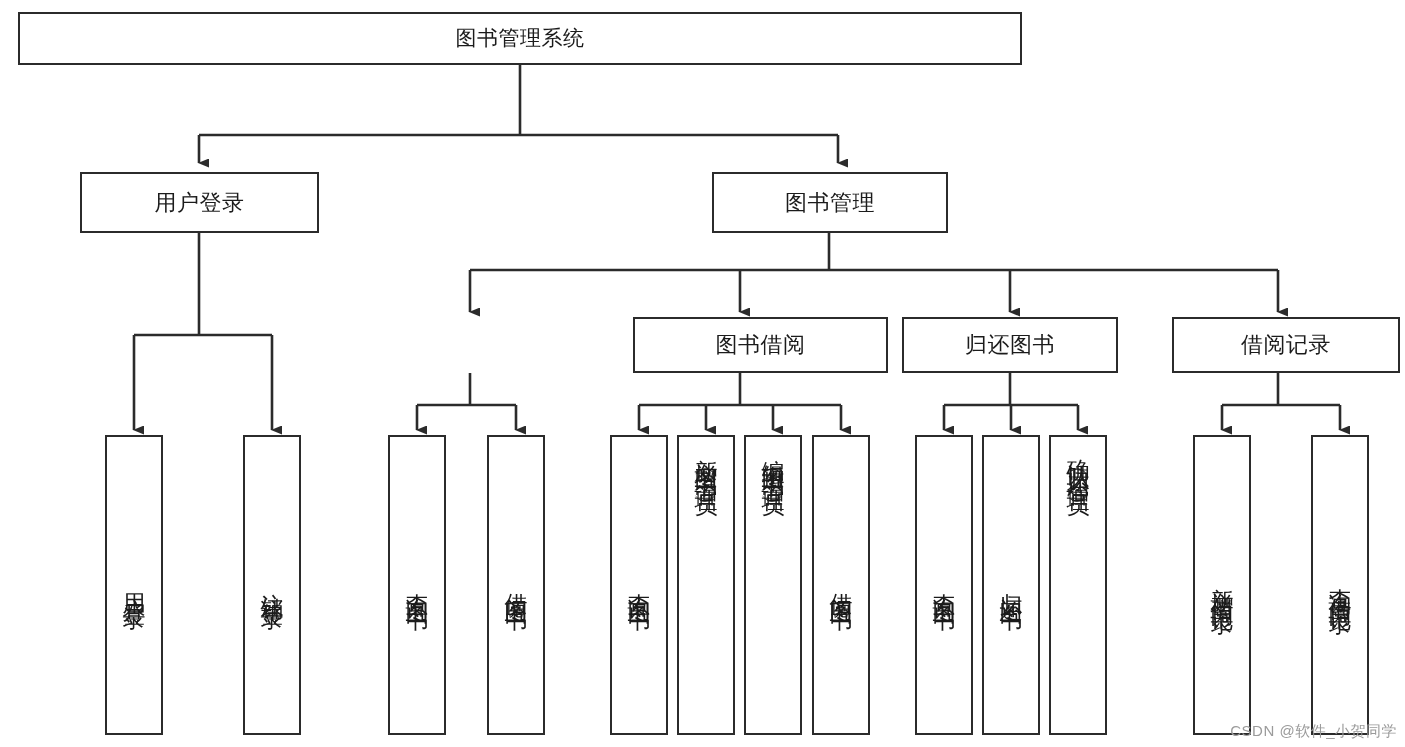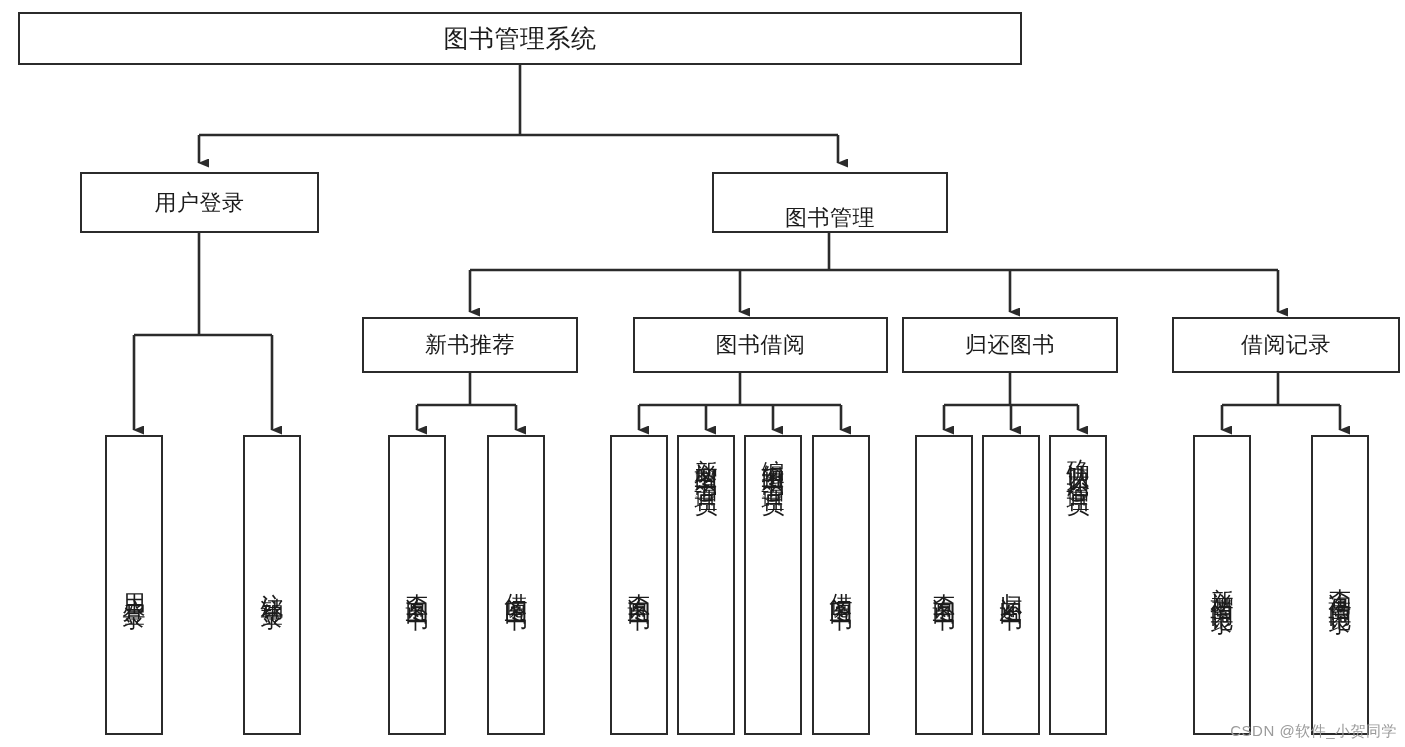--- a/index.html
+++ b/index.html
@@ -44,21 +44,21 @@
     text-align: center;
     line-height: 1.18;
     white-space: nowrap;
   }
   
   .node.horiz .node-label {
     font-size: 22px;
     letter-spacing: 0.5px;
   }
   .node.root .node-label {
-    font-size: 25px;
+    font-size: 21px;
   }
   
   .node.vert {
     align-items: flex-start;
     justify-content: center;
     padding-top: 4px;
   }
   .node.vert .node-label {
     writing-mode: vertical-rl;
     text-orientation: upright;
@@ -139,27 +139,24 @@
   </svg>
 
   <div class="node horiz root" style="left:18px; top:12px; width:1004px; height:53px;">
     <span class="node-label">图书管理系统</span>
   </div>
 
   <div class="node horiz" style="left:80px; top:172px; width:239px; height:61px;">
     <span class="node-label">用户登录</span>
   </div>
 
-  <div class="node horiz" style="left:712px; top:172px; width:236px; height:61px;align-items:flex-end;">
+  <div class="node horiz" style="left:712px; top:172px; width:236px; height:61px;">
     <span class="node-label">图书管理</span>
   </div>
 
-  <div class="node horiz" style="left:362px; top:317px; width:216px; height:56px;">
-    <span class="node-label">新书推荐</span>
-  </div>
 
   <div class="node horiz" style="left:633px; top:317px; width:255px; height:56px;">
     <span class="node-label">图书借阅</span>
   </div>
 
   <div class="node horiz" style="left:902px; top:317px; width:216px; height:56px;">
     <span class="node-label">归还图书</span>
   </div>
 
   <div class="node horiz" style="left:1172px; top:317px; width:228px; height:56px;">

